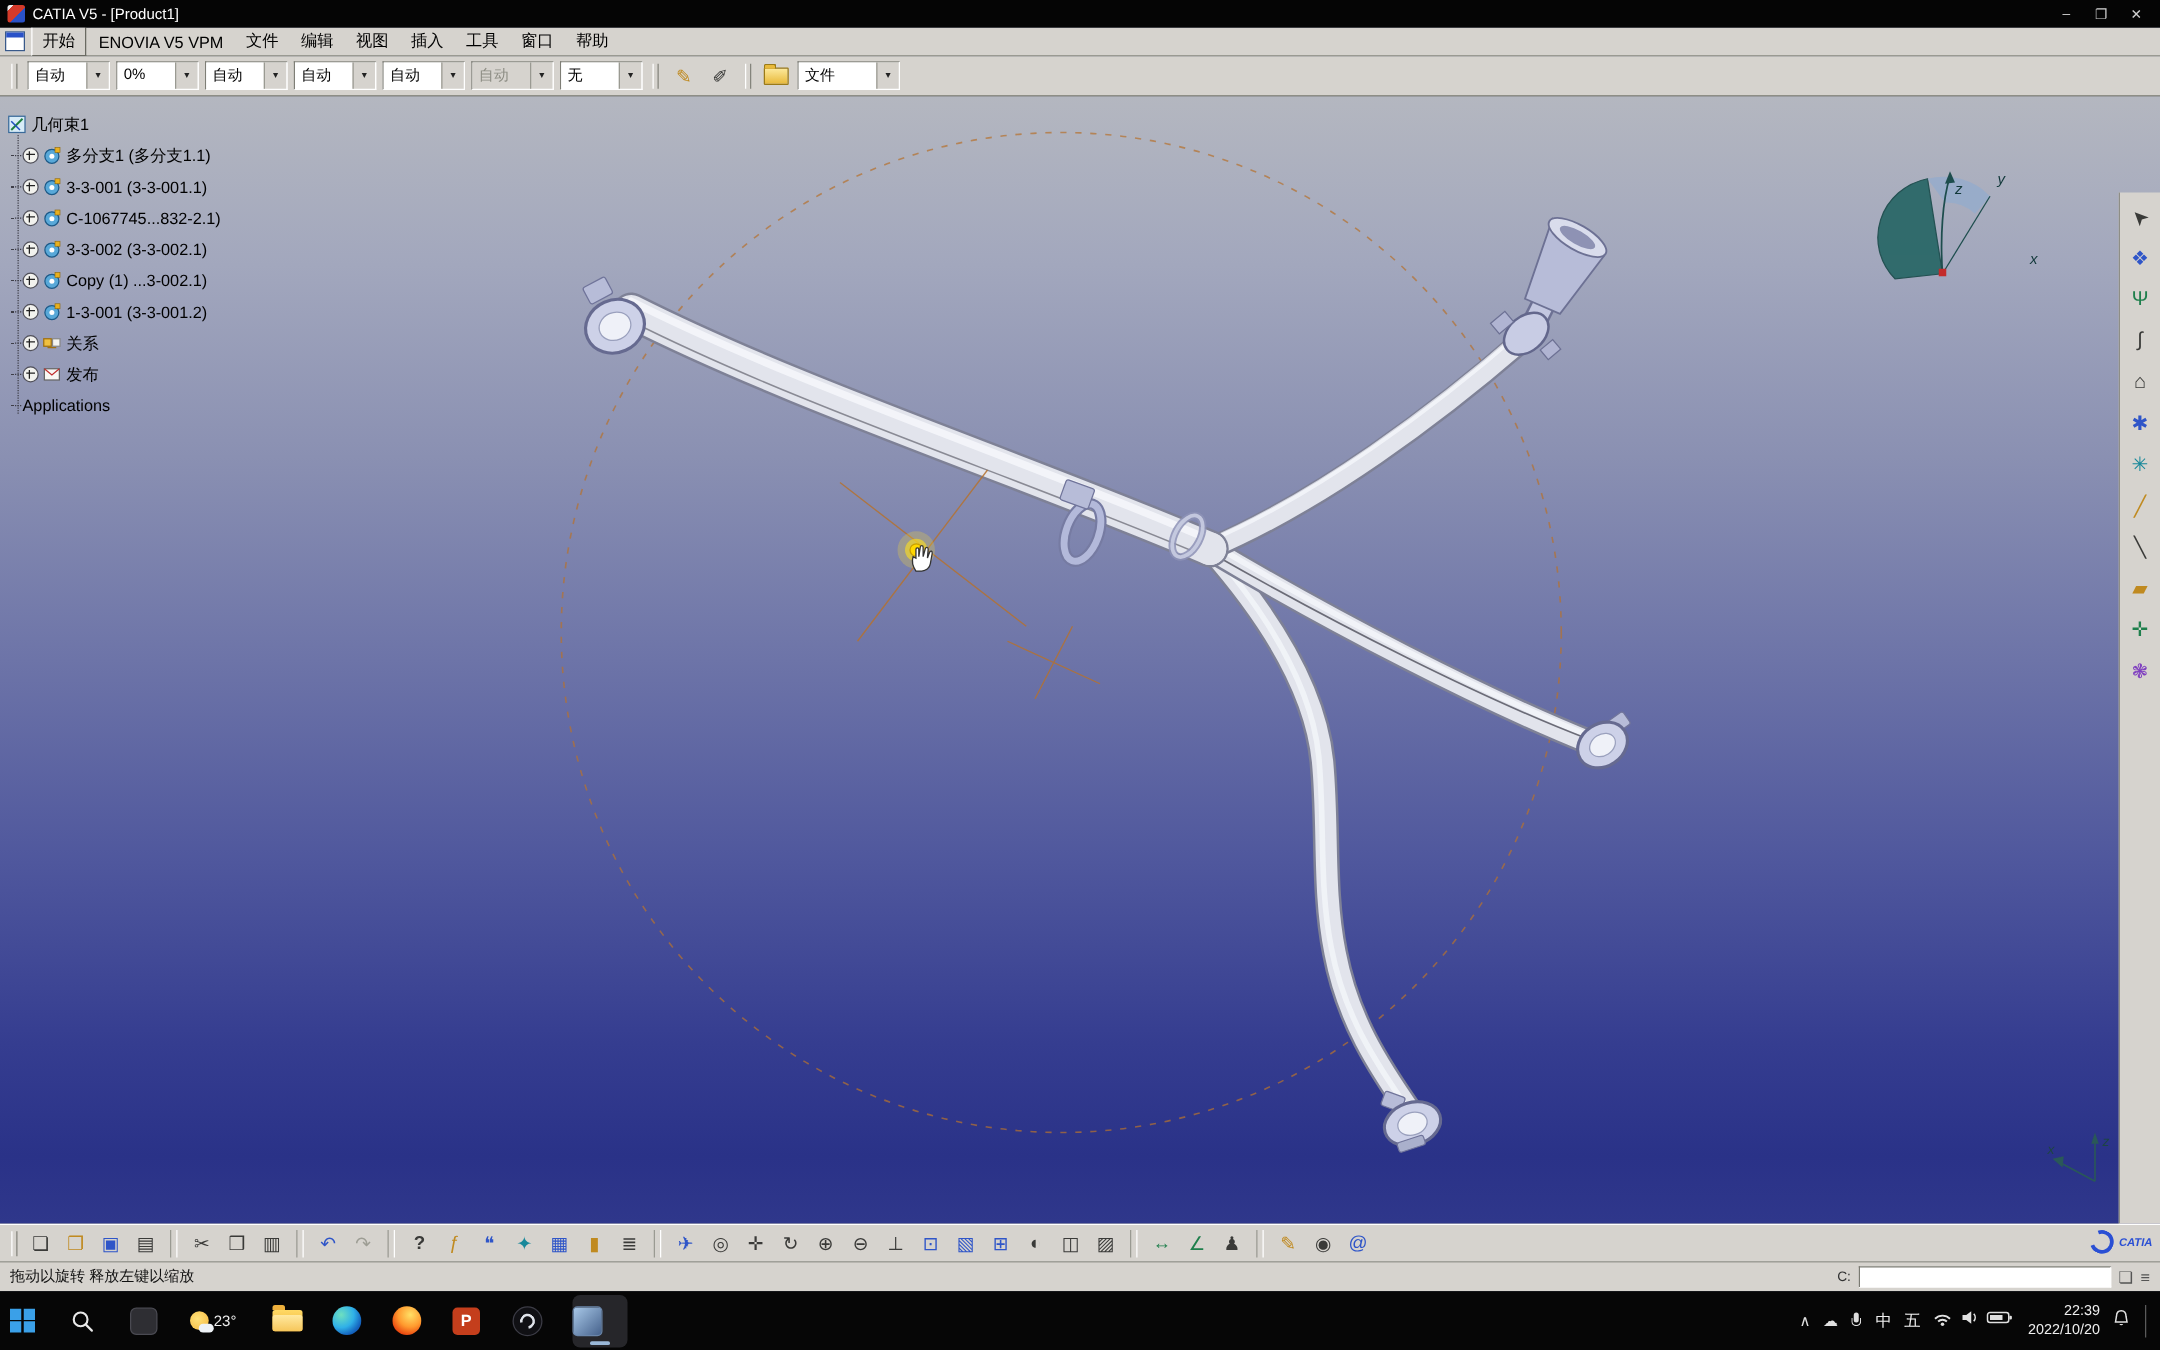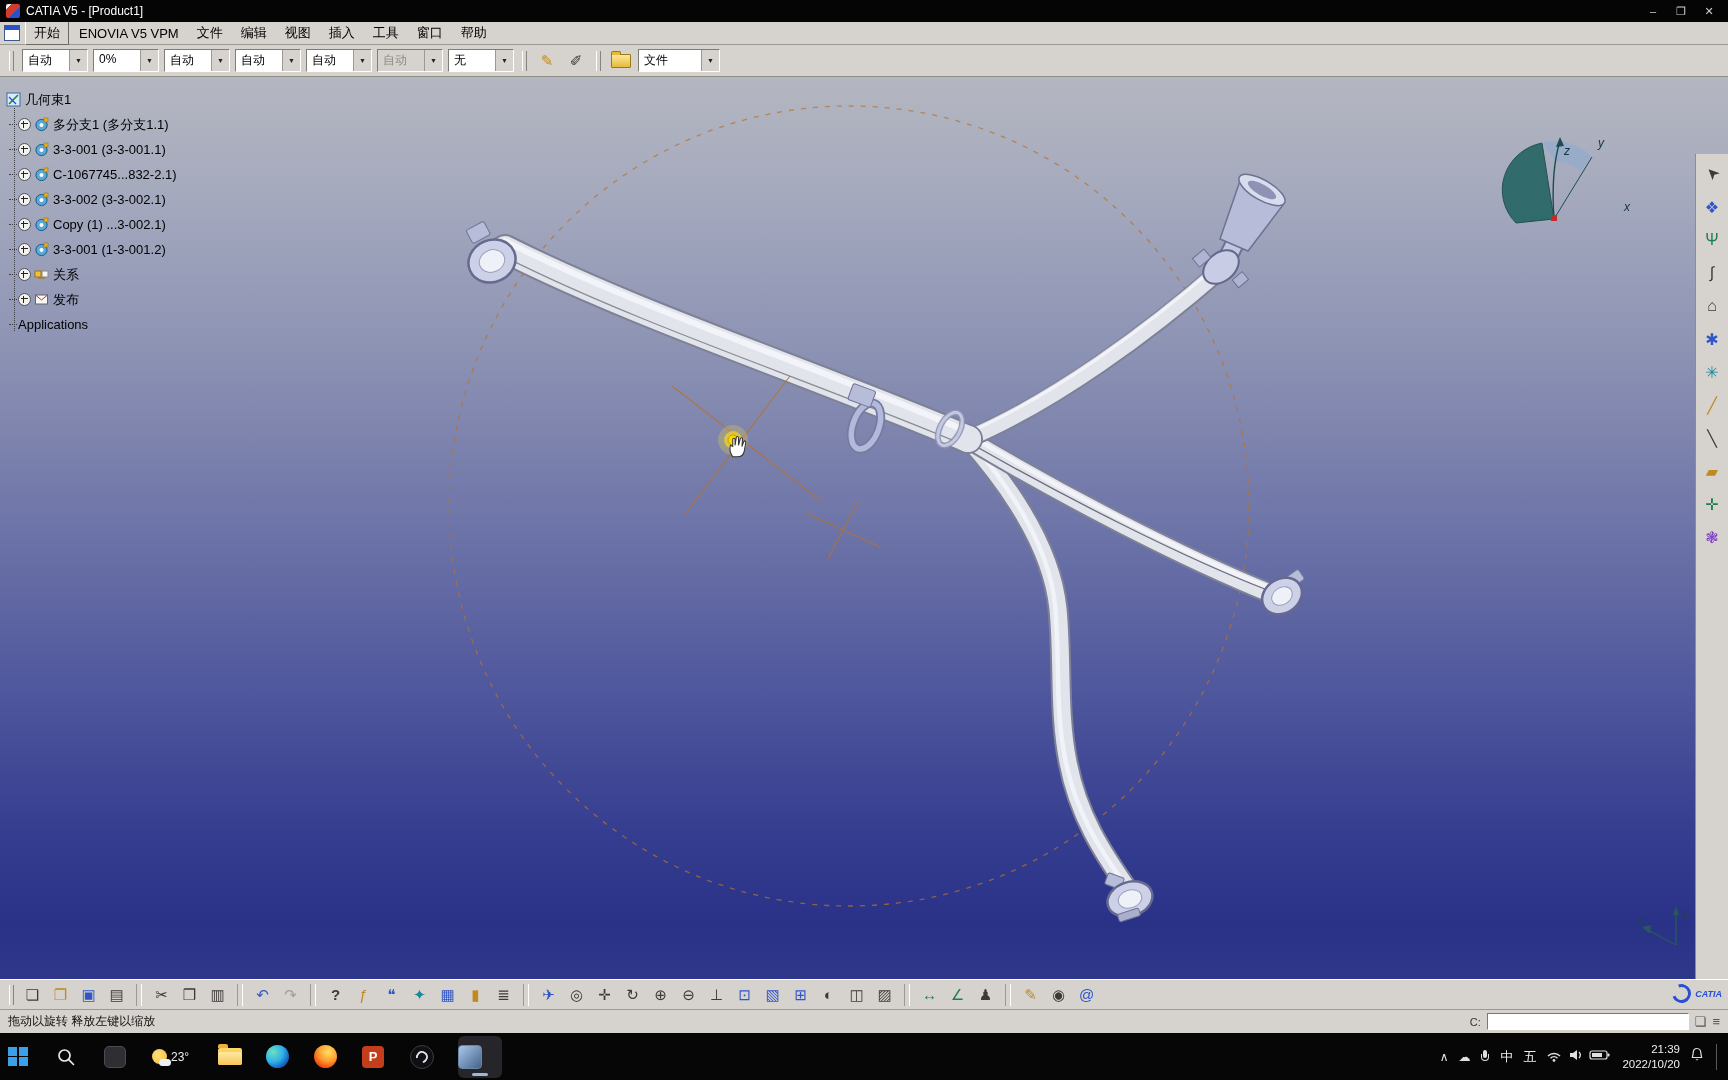--- a/index.html
+++ b/index.html
@@ -368,21 +368,21 @@
       <div class="trow child">
         <span class="hline"></span>
         <span class="plus"></span>
         <span class="ticn">
             <svg width="15" height="15">
               <circle cx="7.5" cy="8" r="5.6" fill="#58a8d8" stroke="#1d5a88"></circle>
               <circle cx="7.5" cy="8" r="2" fill="#fff"></circle>
               <rect x="10" y="1" width="4" height="4" fill="#e8b020" stroke="#906808" stroke-width="0.5"></rect>
             </svg>
           </span>
-        <span class="tlabel">3-3-001 (1-3-001.2)</span>
+        <span class="tlabel">1-3-001 (3-3-001.2)</span>
       </div>
       <div class="trow child">
         <span class="hline"></span>
         <span class="plus"></span>
         <span class="ticn">
             <svg width="15" height="15">
               <rect x="1" y="4" width="6" height="6" fill="#f0c040" stroke="#a07010"></rect>
               <rect x="8" y="4" width="6" height="6" fill="#f4f4f0" stroke="#888"></rect>
               <line x1="4" y1="11" x2="11" y2="11" stroke="#a07010"></line>
             </svg>
@@ -535,21 +535,21 @@
           <path d="M4.5,11.2 a5,5 0 0 1 7,0" stroke="#e0e0e0" fill="none" stroke-width="1.5"></path>
           <circle cx="8" cy="13.4" r="1.4" fill="#e0e0e0"></circle>
           <polygon points="24,6 27,6 31,3 31,13 27,10 24,10" fill="#e0e0e0"></polygon>
           <path d="M33,5 a4.5,4.5 0 0 1 0,6" stroke="#e0e0e0" fill="none" stroke-width="1.3"></path>
           <rect x="44" y="4" width="17" height="8" rx="2" stroke="#e0e0e0" fill="none" stroke-width="1.2"></rect>
           <rect x="46" y="6" width="10" height="4" fill="#e0e0e0"></rect>
           <rect x="61.5" y="6.5" width="2" height="3" rx="0.8" fill="#e0e0e0"></rect>
         </svg>
       </span>
       <div class="clockbox">
-        <span>21:39</span>
+        <span>22:39</span>
         <span>2022/10/20</span>
       </div>
       <span>
         <svg width="14" height="15">
             <path d="M7,1.5 C4.4,1.5 3.2,3.5 3.2,6 L2.4,10.5 L11.6,10.5 L10.8,6 C10.8,3.5 9.6,1.5 7,1.5 Z" fill="none" stroke="#e0e0e0" stroke-width="1.2"></path>
             <path d="M5.5,12.2 a1.6,1.6 0 0 0 3,0 Z" fill="#e0e0e0"></path>
           </svg>
       </span>
       <span class="sliver"></span>
     </div>

